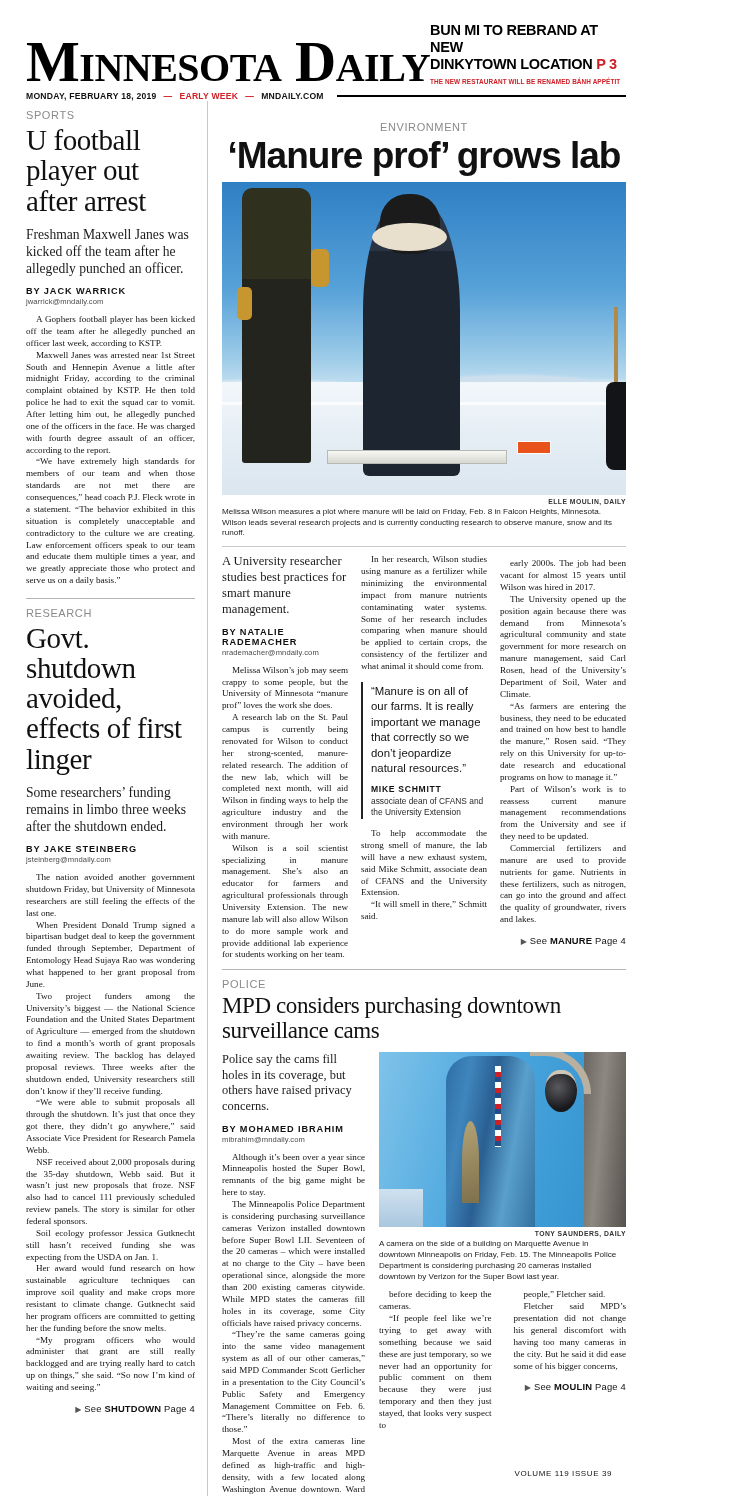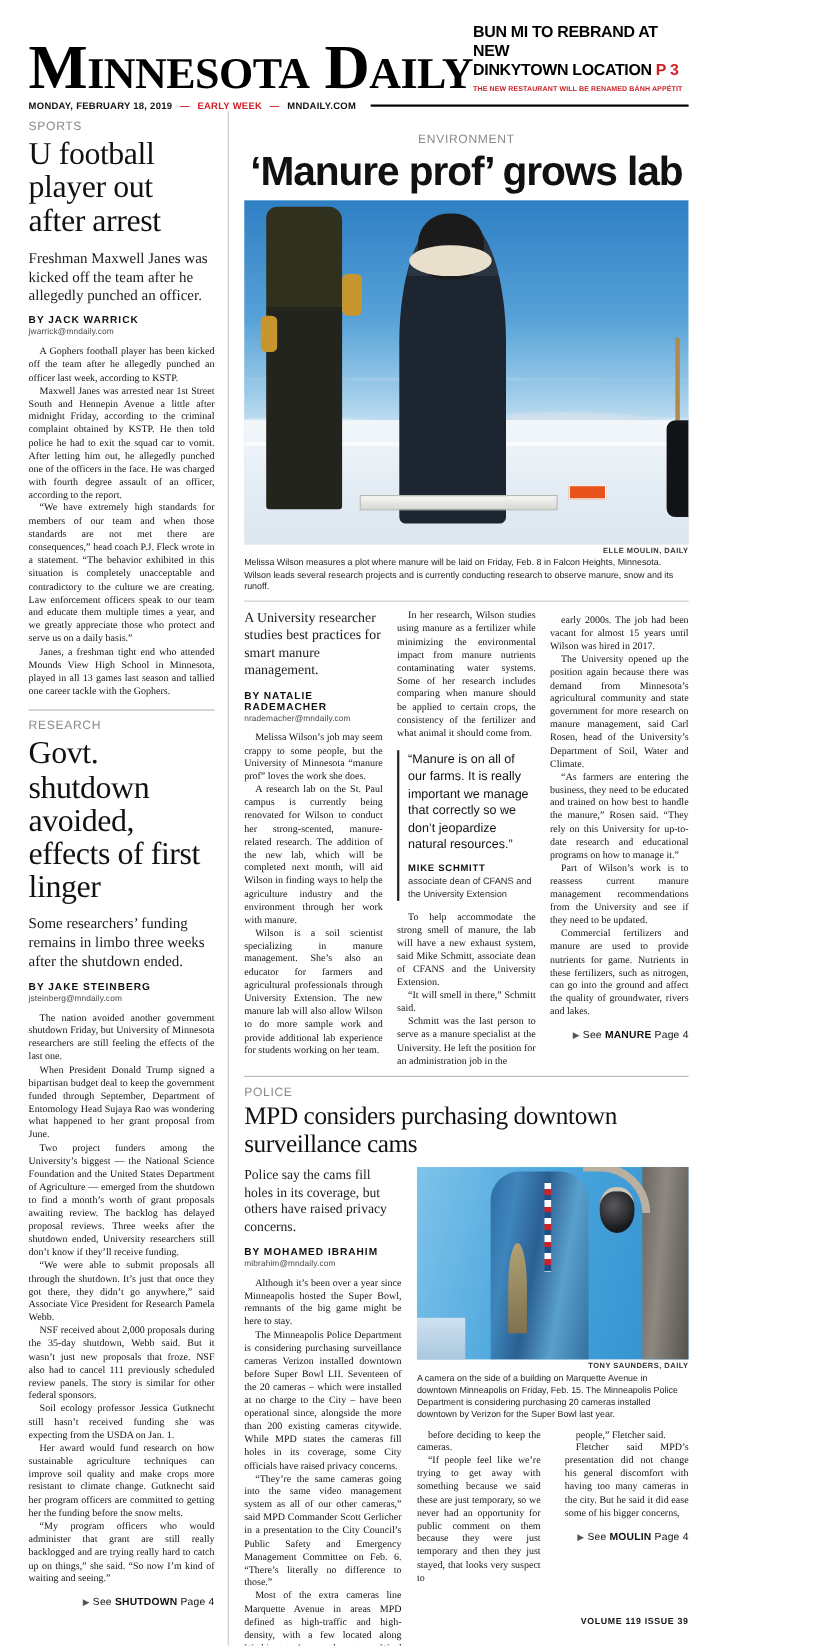--- a/index.html
+++ b/index.html
@@ -187,23 +187,23 @@
   .hed-wide{font-size:23px;line-height:1.06;margin:1px 0 9px 0;}
   .mpd-grid{display:flex;gap:0;margin-top:2px;}
   .mpd-left{width:155px;flex:0 0 155px;padding-right:12px;box-sizing:border-box;}
   .mpd-right{flex:1;padding-left:2px;box-sizing:border-box;}
 
   
   .hed-full{font-size:21.5px;line-height:1.08;margin:2px 0 10px 0;}
 
   .volume{
     font-family:"Liberation Sans",sans-serif;
-    font-weight:700;font-size:8px;letter-spacing:0.6px;
+    font-weight:400;font-size:8px;letter-spacing:0.6px;
     color:#111;text-align:right;padding:0 26px;
-    position:absolute;right:0;bottom:18px;
+    position:absolute;right:14px;bottom:18px;
   }
 </style>
 </head>
 <body>
 
 <div class="page">
 
   <div class="masthead">
     <div class="flag"><span class="sc">M</span><span class="small">INNESOTA</span> <span class="sc">D</span><span class="small">AILY</span></div>
     <div class="teaser">
@@ -234,21 +234,20 @@
         <div>
           <div class="kicker">SPORTS</div>
           <div class="hed-serif hed-left">U football player out after arrest</div>
           <div class="deck">Freshman Maxwell Janes was kicked off the team after he allegedly punched an officer.</div>
           <div class="byline">BY JACK WARRICK</div>
           <div class="email">jwarrick@mndaily.com</div>
           <div class="bodytext">
               <p>A Gophers football player has been kicked off the team after he allegedly punched an officer last week, according to KSTP.</p>
               <p>Maxwell Janes was arrested near 1st Street South and Hennepin Avenue a little after midnight Friday, according to the criminal complaint obtained by KSTP. He then told police he had to exit the squad car to vomit. After letting him out, he allegedly punched one of the officers in the face. He was charged with fourth degree assault of an officer, according to the report.</p>
               <p>“We have extremely high standards for members of our team and when those standards are not met there are consequences,” head coach P.J. Fleck wrote in a statement. “The behavior exhibited in this situation is completely unacceptable and contradictory to the culture we are creating. Law enforcement officers speak to our team and educate them multiple times a year, and we greatly appreciate those who protect and serve us on a daily basis.”</p>
-              <p>Janes, a freshman tight end who attended Mounds View High School in Minnesota, played in all 13 games last season and tallied one career tackle with the Gophers.</p>
             </div>
         </div>
 
         <div class="sec-rule"></div>
 
         <div>
           <div class="kicker">RESEARCH</div>
           <div class="hed-serif hed-left">Govt. shutdown avoided, effects of first linger</div>
           <div class="deck">Some researchers’ funding remains in limbo three weeks after the shutdown ended.</div>
           <div class="byline">BY JAKE STEINBERG</div>
@@ -311,21 +310,20 @@
                   <p>In her research, Wilson studies using manure as a fertilizer while minimizing the environmental impact from manure nutrients contaminating water systems. Some of her research includes comparing when manure should be applied to certain crops, the consistency of the fertilizer and what animal it should come from.</p>
                 </div>
               <div class="pullquote">
                 <div class="pq-text">“Manure is on all of our farms. It is really important we manage that correctly so we don’t jeopardize natural resources.”</div>
                 <div class="pq-name">MIKE SCHMITT</div>
                 <div class="pq-title">associate dean of CFANS and the University Extension</div>
               </div>
               <div class="bodytext" style="margin-top:0;">
                   <p>To help accommodate the strong smell of manure, the lab will have a new exhaust system, said Mike Schmitt, associate dean of CFANS and the University Extension.</p>
                   <p>“It will smell in there,” Schmitt said.</p>
-                  <p>Schmitt was the last person to serve as a manure specialist at the University. He left the position for an administration job in the</p>
                 </div>
             </div>
             <div style="flex:1;">
               <div class="bodytext" style="margin-top:4px;">
                   <p>early 2000s. The job had been vacant for almost 15 years until Wilson was hired in 2017.</p>
                   <p>The University opened up the position again because there was demand from Minnesota’s agricultural community and state government for more research on manure management, said Carl Rosen, head of the University’s Department of Soil, Water and Climate.</p>
                   <p>“As farmers are entering the business, they need to be educated and trained on how best to handle the manure,” Rosen said. “They rely on this University for up-to-date research and educational programs on how to manage it.”</p>
                   <p>Part of Wilson’s work is to reassess current manure management recommendations from the University and see if they need to be updated.</p>
                   <p>Commercial fertilizers and manure are used to provide nutrients for game. Nutrients in these fertilizers, such as nitrogen, can go into the ground and affect the quality of groundwater, rivers and lakes.</p>
                 </div>

